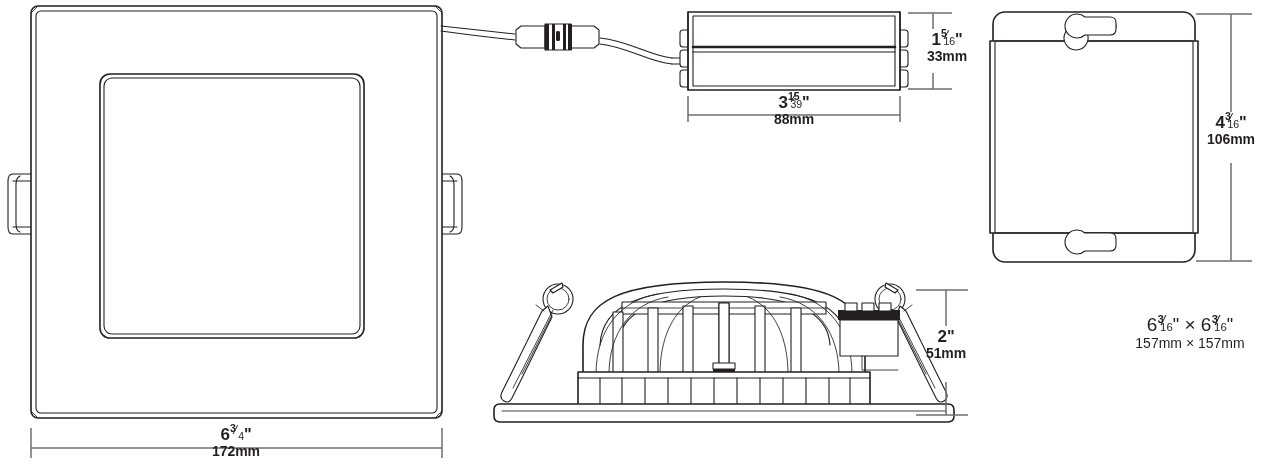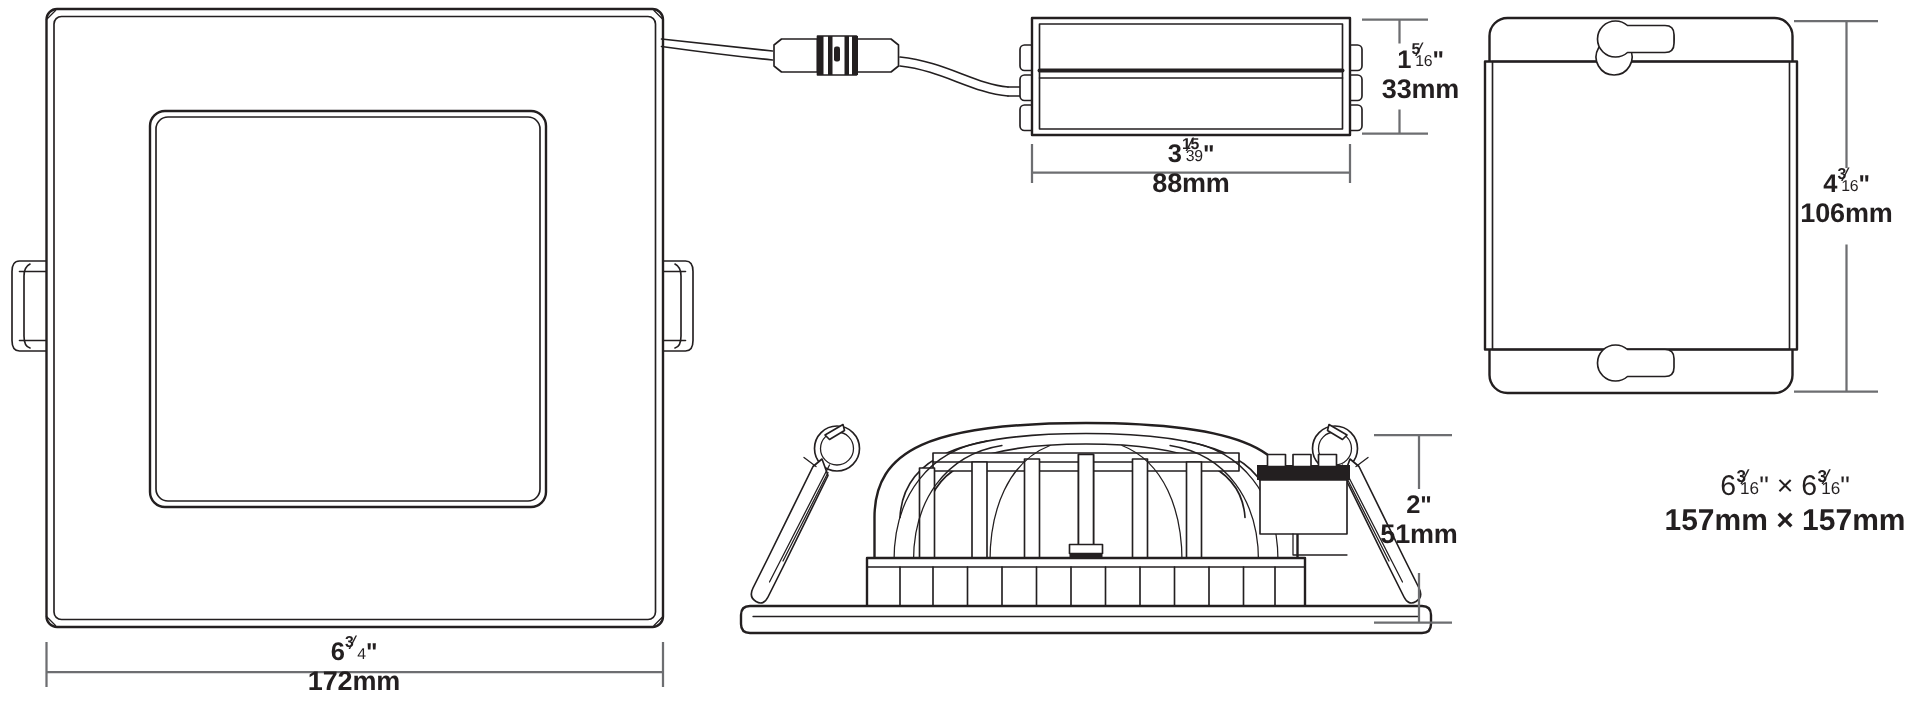--- a/index.html
+++ b/index.html
@@ -45,21 +45,21 @@
     white-space: nowrap;
     line-height: 1.12;
     letter-spacing: -0.1px;
   }
   .dimtext .imp {
     font-size: 17px;
     font-weight: 700;
     display: block;
   }
   .dimtext .met {
-    font-size: 18px;
+    font-size: 14px;
     font-weight: 700;
     display: block;
   }
   .dimtext.ctr { text-align: center; transform: translateX(-50%); }
 
   
   .frac {
     display: inline-block;
     position: relative;
     font-size: 0.62em;
@@ -102,21 +102,21 @@
     margin: 0 auto;
     display: block;
   }
   #cutout-text {
     margin-top: 9px;
     font-family: "Liberation Sans", sans-serif;
     color: #231f20;
     line-height: 1.14;
   }
   #cutout-text .imp { font-size: 19px; font-weight: 400; display: block; }
-  #cutout-text .met { font-size: 20px; font-weight: 700; display: block; }
+  #cutout-text .met { font-size: 14px; font-weight: 400; display: block; }
   #cutout-text .frac { font-size: 0.60em; }
 </style>
 </head>
 <body>
 
 <div id="sheet">
 
   <svg viewBox="0 0 1275 475" xmlns="http://www.w3.org/2000/svg">
 
     <g>

